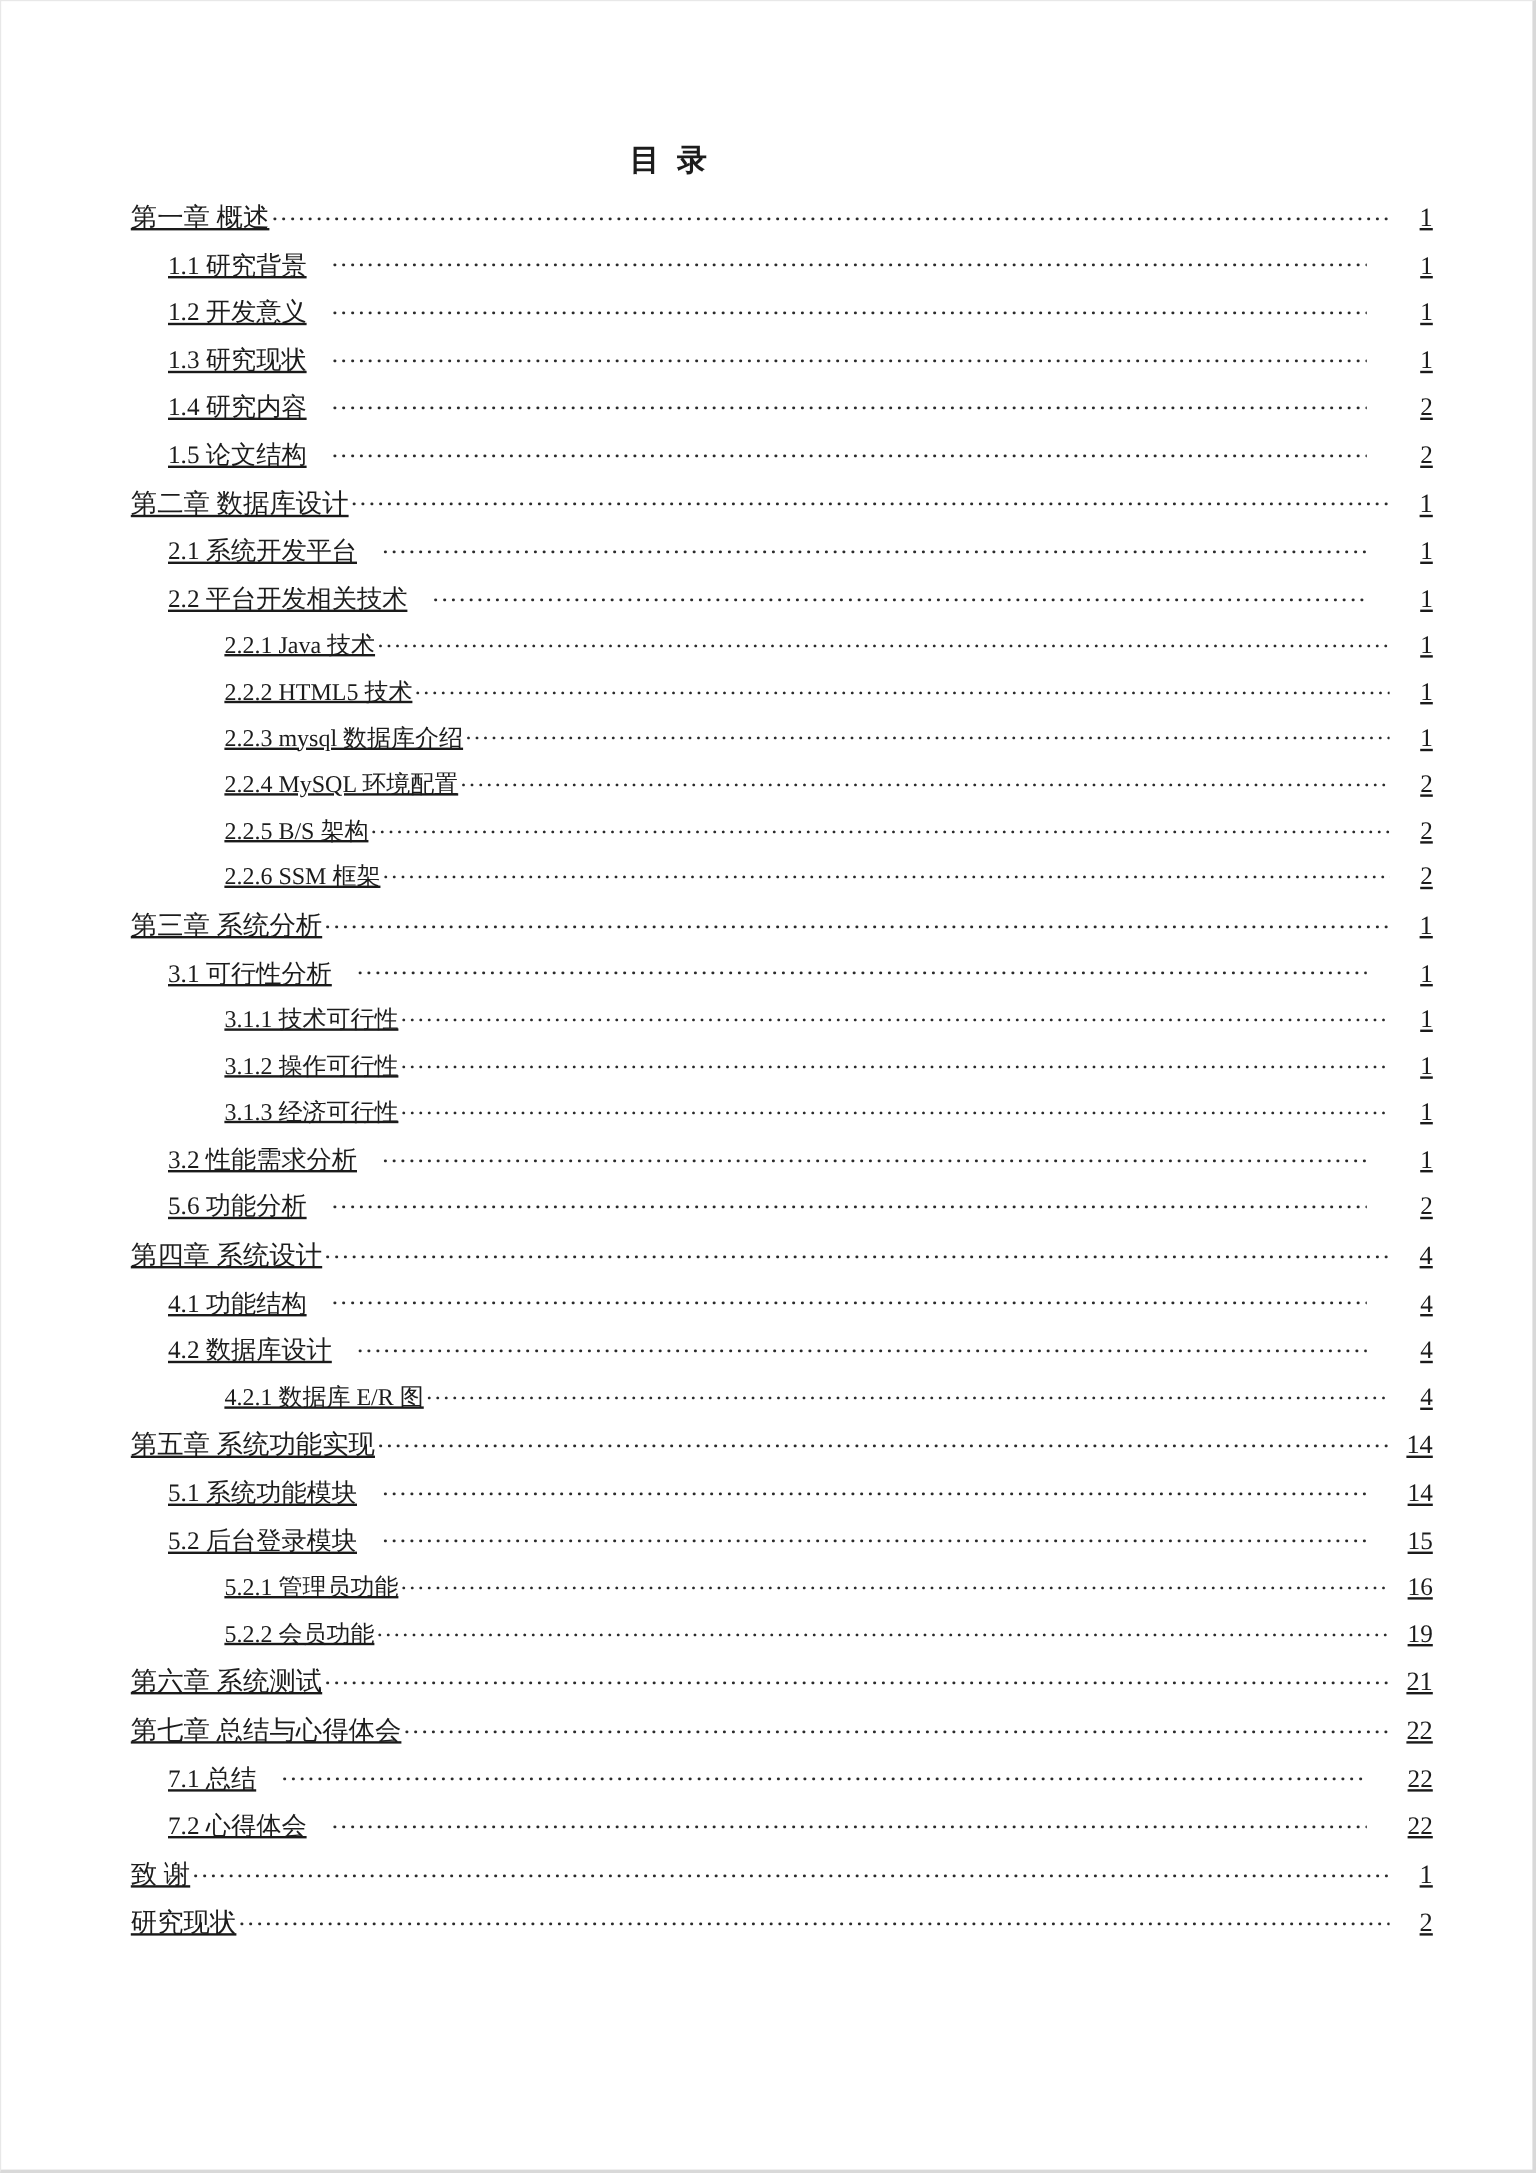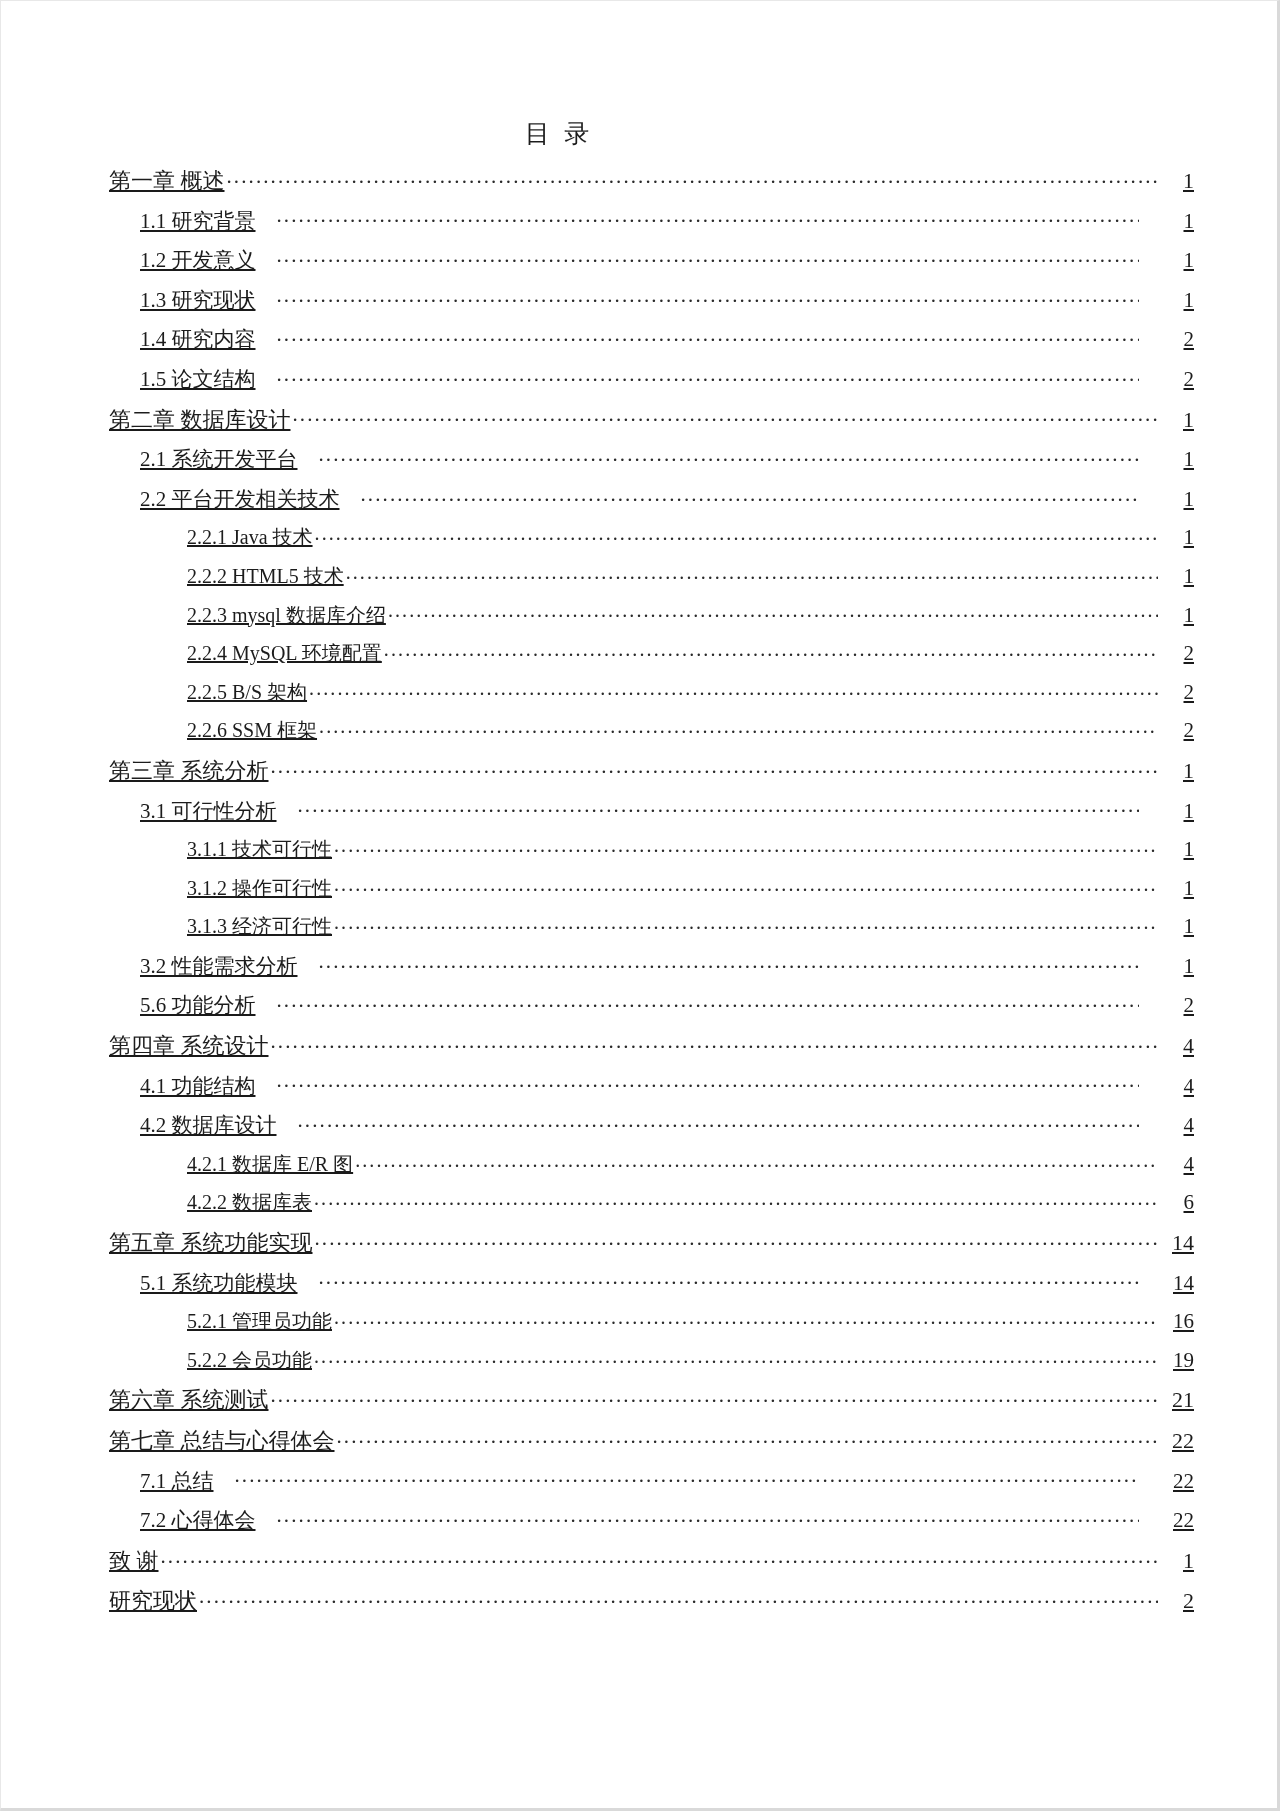--- a/index.html
+++ b/index.html
@@ -26,21 +26,21 @@
   .content {
     position: absolute;
     left: 108px;
     top: 116px;
     width: 1085px;
   }
 
   .toc-title {
     text-align: center;
     font-size: 25px;
-    font-weight: normal;
+    font-weight: bold;
     letter-spacing: 0.16em;
     color: #1c1c1c;
     margin: 0 0 16px 0;
     padding-right: 185px;
     font-family: "Liberation Serif", "DejaVu Serif", serif;
   }
 
   .toc-list {
     margin: 0;
     padding: 0;
@@ -236,34 +236,34 @@
         <li class="toc-row lvl-1">
           <span class="label">4.2 数据库设计</span>
           <span class="leader"></span>
           <span class="pageno">4</span>
         </li>
         <li class="toc-row lvl-2">
           <span class="label">4.2.1  数据库 E/R 图</span>
           <span class="leader"></span>
           <span class="pageno">4</span>
         </li>
-        <li class="toc-row lvl-2">
-          <span class="label">4.2.2  数据库表</span>
-          <span class="leader"></span>
-          <span class="pageno">6</span>
-        </li>
         <li class="toc-row lvl-0">
           <span class="label">第五章  系统功能实现</span>
           <span class="leader"></span>
           <span class="pageno">14</span>
         </li>
         <li class="toc-row lvl-1">
           <span class="label">5.1 系统功能模块</span>
           <span class="leader"></span>
           <span class="pageno">14</span>
+        </li>
+        <li class="toc-row lvl-1">
+          <span class="label">5.2 后台登录模块</span>
+          <span class="leader"></span>
+          <span class="pageno">15</span>
         </li>
         <li class="toc-row lvl-2">
           <span class="label">5.2.1 管理员功能</span>
           <span class="leader"></span>
           <span class="pageno">16</span>
         </li>
         <li class="toc-row lvl-2">
           <span class="label">5.2.2 会员功能</span>
           <span class="leader"></span>
           <span class="pageno">19</span>

